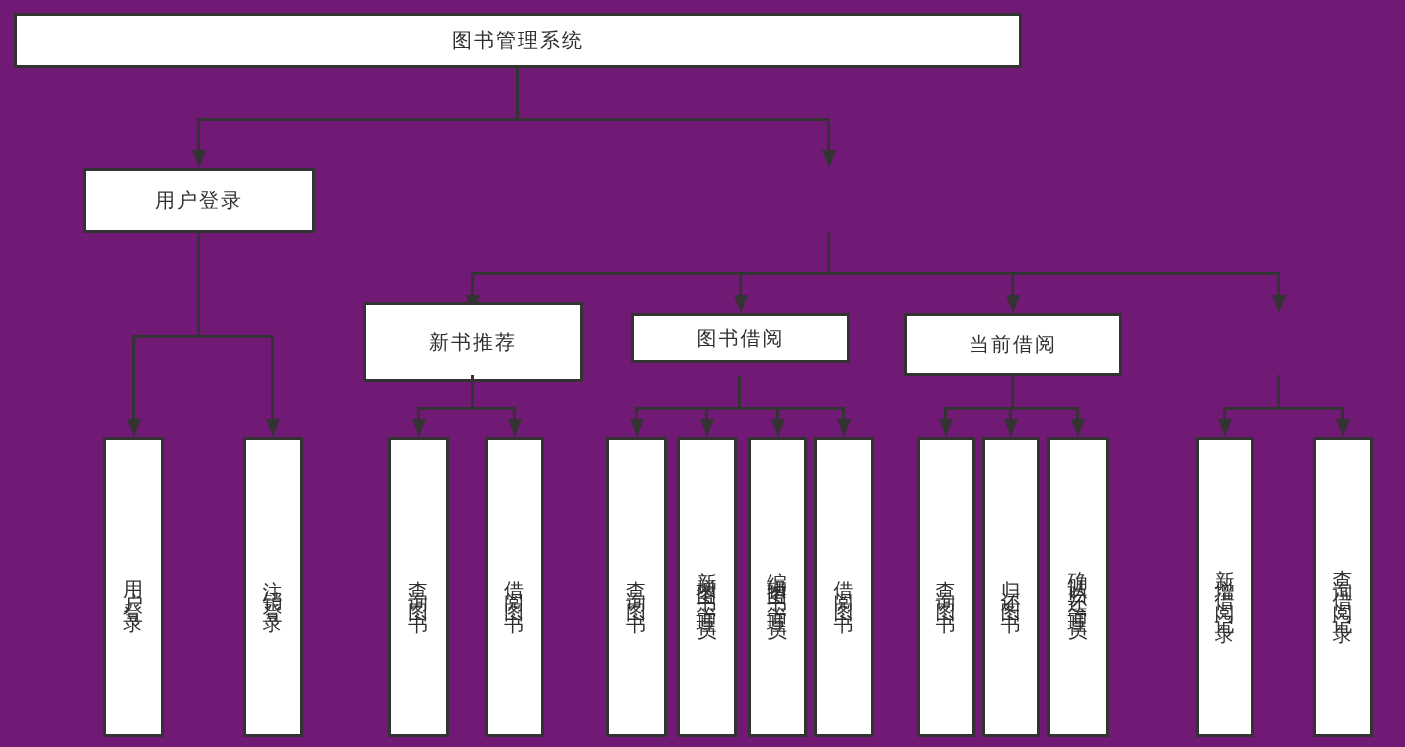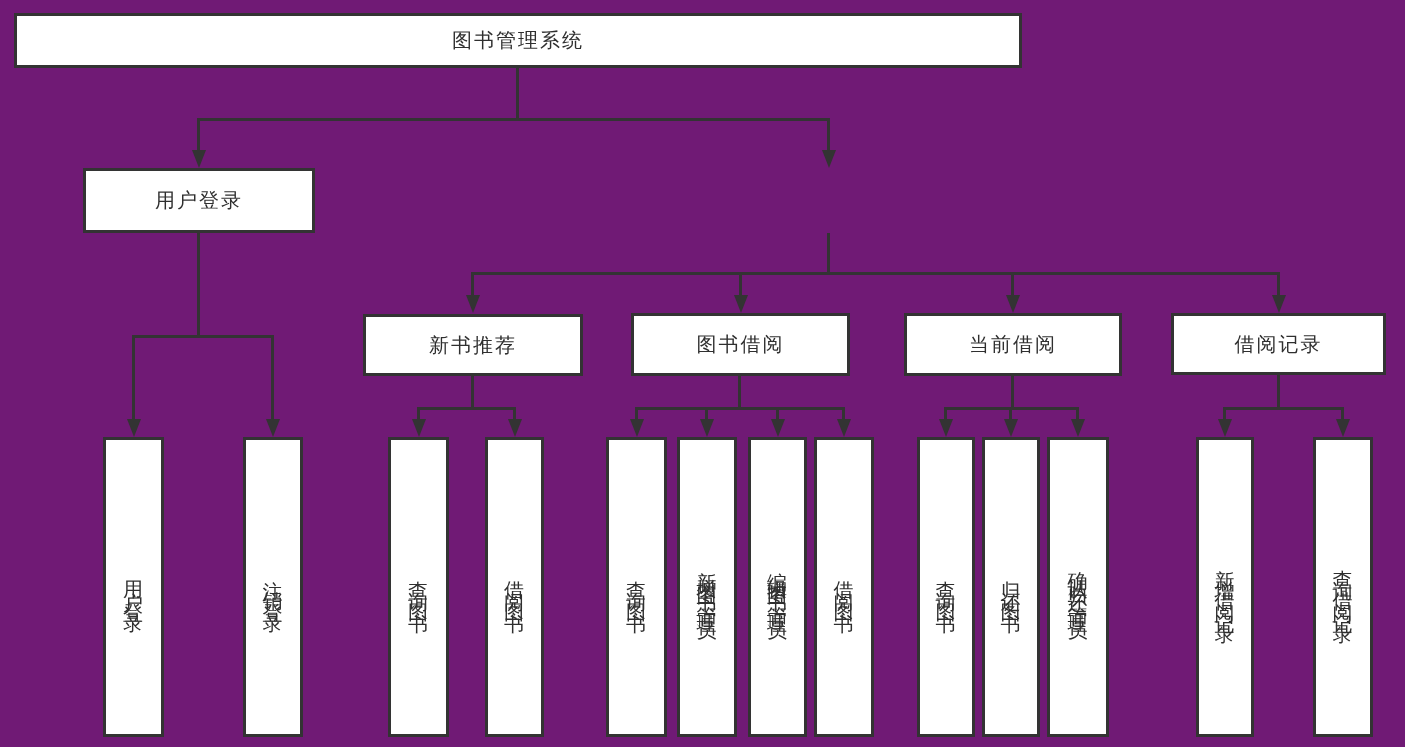--- a/index.html
+++ b/index.html
@@ -96,31 +96,28 @@
   <div class="hline" style="left:471px;top:272px;width:809px;"></div>
   <div class="vline" style="left:471px;top:272px;height:26px;"></div>
   <div class="arr" style="left:466px;top:295px;"></div>
   <div class="vline" style="left:739px;top:272px;height:26px;"></div>
   <div class="arr" style="left:734px;top:295px;"></div>
   <div class="vline" style="left:1011px;top:272px;height:26px;"></div>
   <div class="arr" style="left:1006px;top:295px;"></div>
   <div class="vline" style="left:1277px;top:272px;height:26px;"></div>
   <div class="arr" style="left:1272px;top:295px;"></div>
 
-  <div class="box" style="left:363px;top:314px;width:220px;height:62px;">
+  <div class="box" style="left:363px;top:302px;width:220px;height:80px;">
     <span>新书推荐</span>
   </div>
-  <div class="box" style="left:631px;top:313px;width:219px;height:63px;">
+  <div class="box" style="left:631px;top:313px;width:219px;height:50px;">
     <span>图书借阅</span>
   </div>
   <div class="box" style="left:904px;top:313px;width:218px;height:63px;align-items:center;">
     <span>当前借阅</span>
-  </div>
-  <div class="box" style="left:1171px;top:313px;width:215px;height:62px;">
-    <span>借阅记录</span>
   </div>
 
   <div class="vline" style="left:471px;top:375px;height:35px;"></div>
   <div class="hline" style="left:417px;top:407px;width:99px;"></div>
   <div class="vline" style="left:417px;top:407px;height:15px;"></div>
   <div class="arr" style="left:412px;top:419px;"></div>
   <div class="vline" style="left:513px;top:407px;height:15px;"></div>
   <div class="arr" style="left:508px;top:419px;"></div>
 
   <div class="vline" style="left:738px;top:376px;height:34px;"></div>

